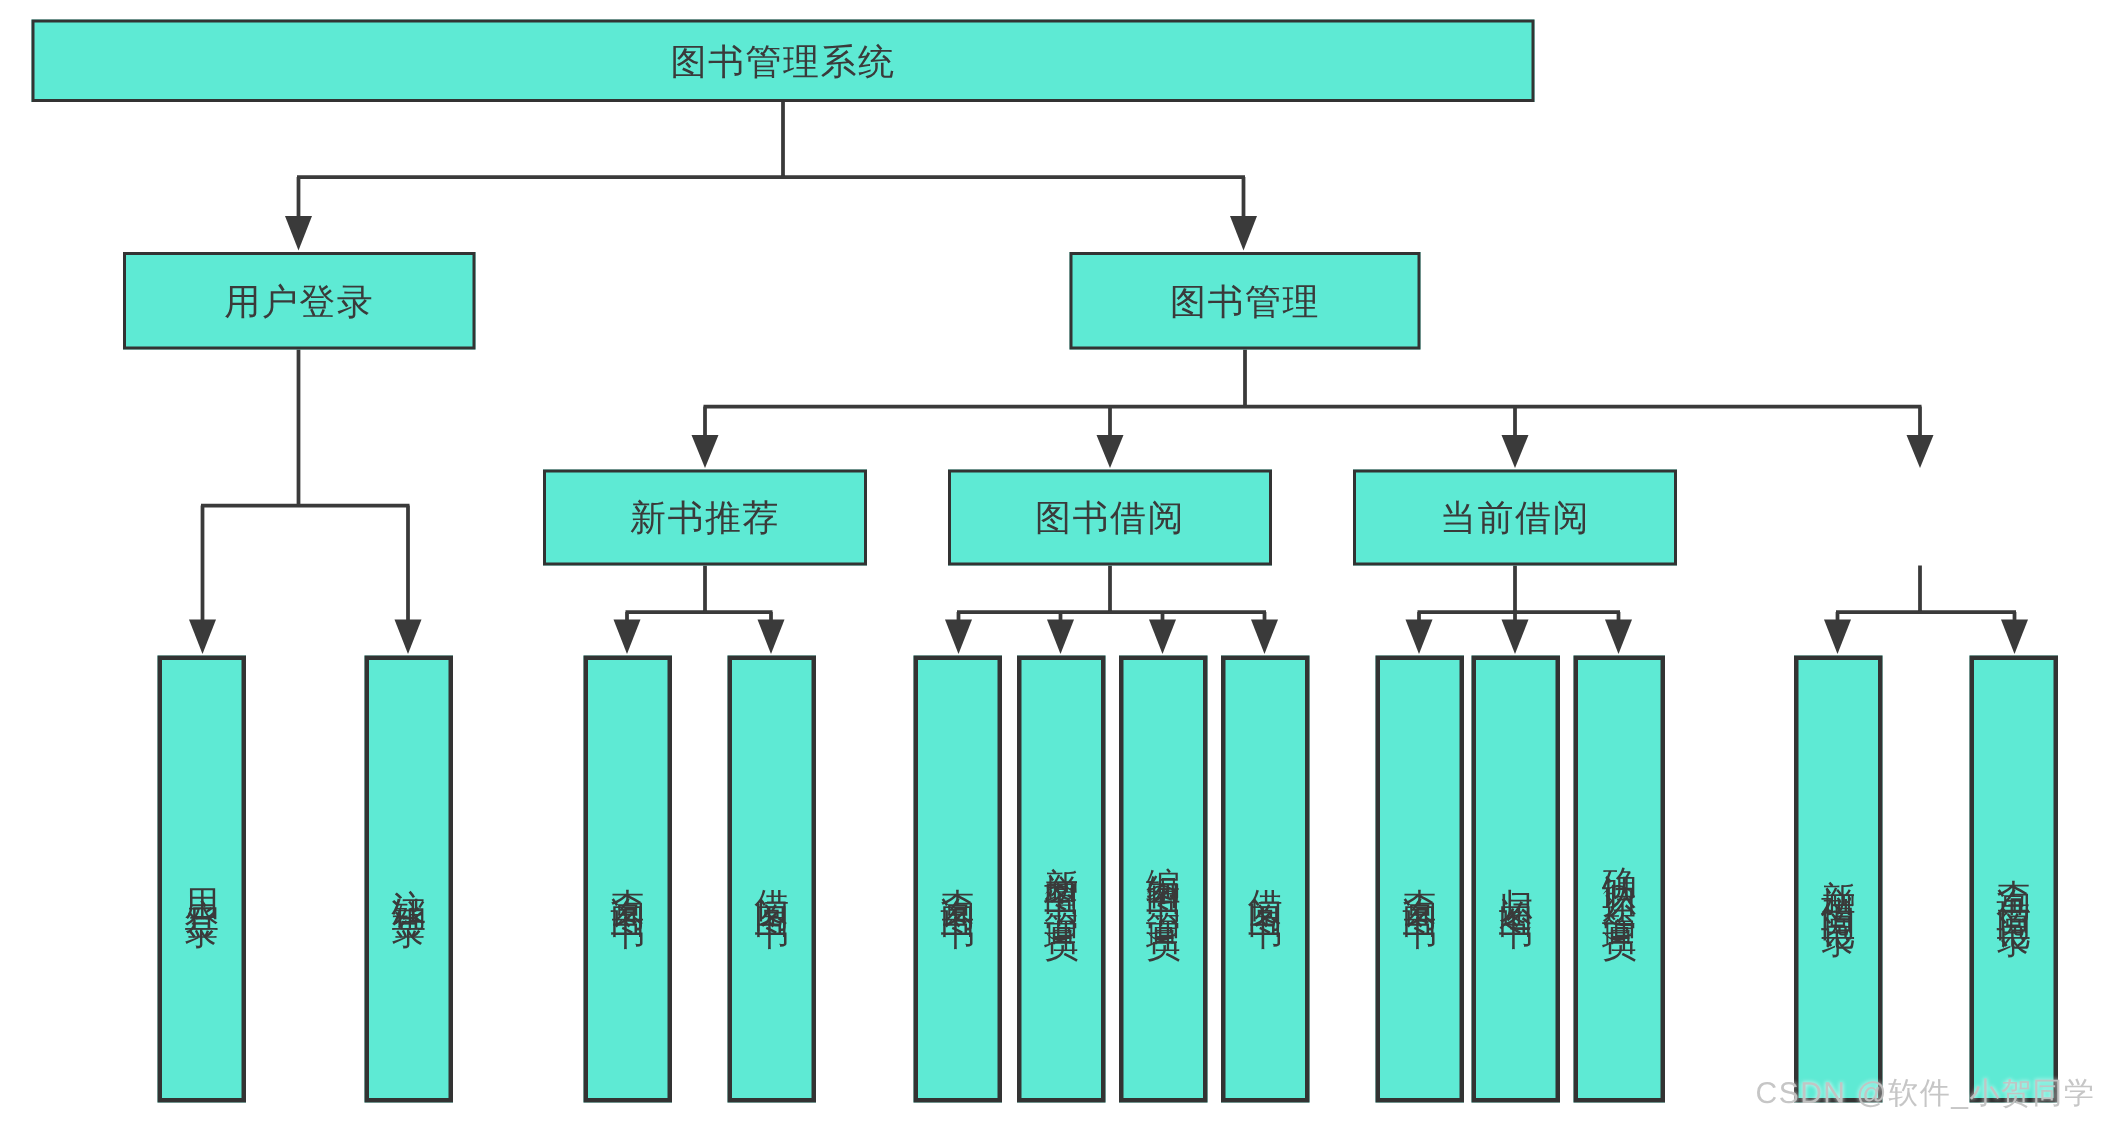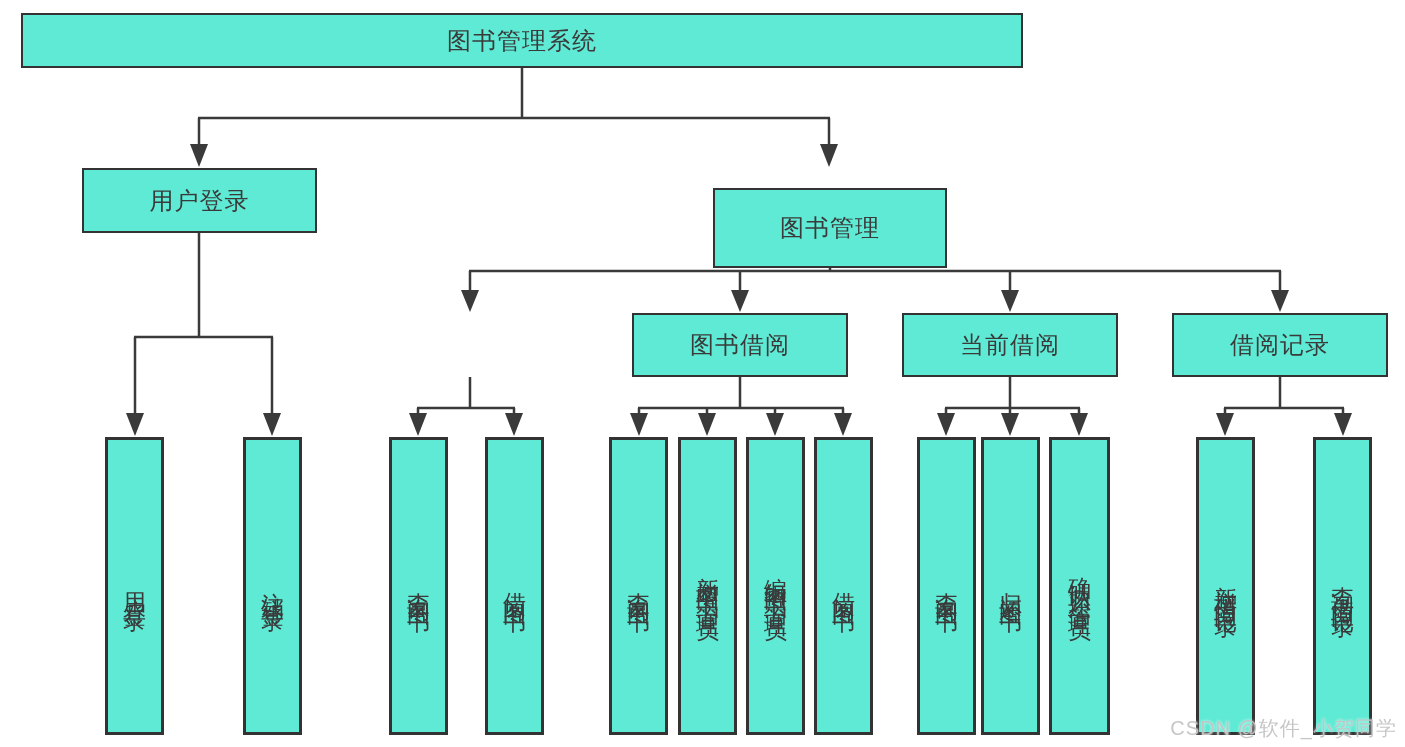--- a/index.html
+++ b/index.html
@@ -111,32 +111,32 @@
     </g>
   </svg>
 
   <div class="node h" style="left:21px; top:13px; width:1002px; height:55px;">
     <span>图书管理系统</span>
   </div>
 
   <div class="node h" style="left:82px; top:168px; width:235px; height:65px;">
     <span>用户登录</span>
   </div>
-  <div class="node h" style="left:713px; top:168px; width:234px; height:80px;margin-top:20px;">
+  <div class="node h" style="left:713px; top:168px; width:234px; height:65px;">
     <span>图书管理</span>
   </div>
 
+  <div class="node h" style="left:362px; top:313px; width:216px; height:64px;">
+    <span>新书推荐</span>
+  </div>
   <div class="node h" style="left:902px; top:313px; width:216px; height:64px;">
     <span>当前借阅</span>
   </div>
   <div class="node h" style="left:632px; top:313px; width:216px; height:64px;">
     <span>图书借阅</span>
-  </div>
-  <div class="node h" style="left:1172px; top:313px; width:216px; height:64px;">
-    <span>借阅记录</span>
   </div>
 
   <div class="node leaf" style="left:105px;">
     <span class="v-label">用户登录</span>
   </div>
   <div class="node leaf" style="left:243px;">
     <span class="v-label">注销登录</span>
   </div>
 
   <div class="node leaf" style="left:389px;">

